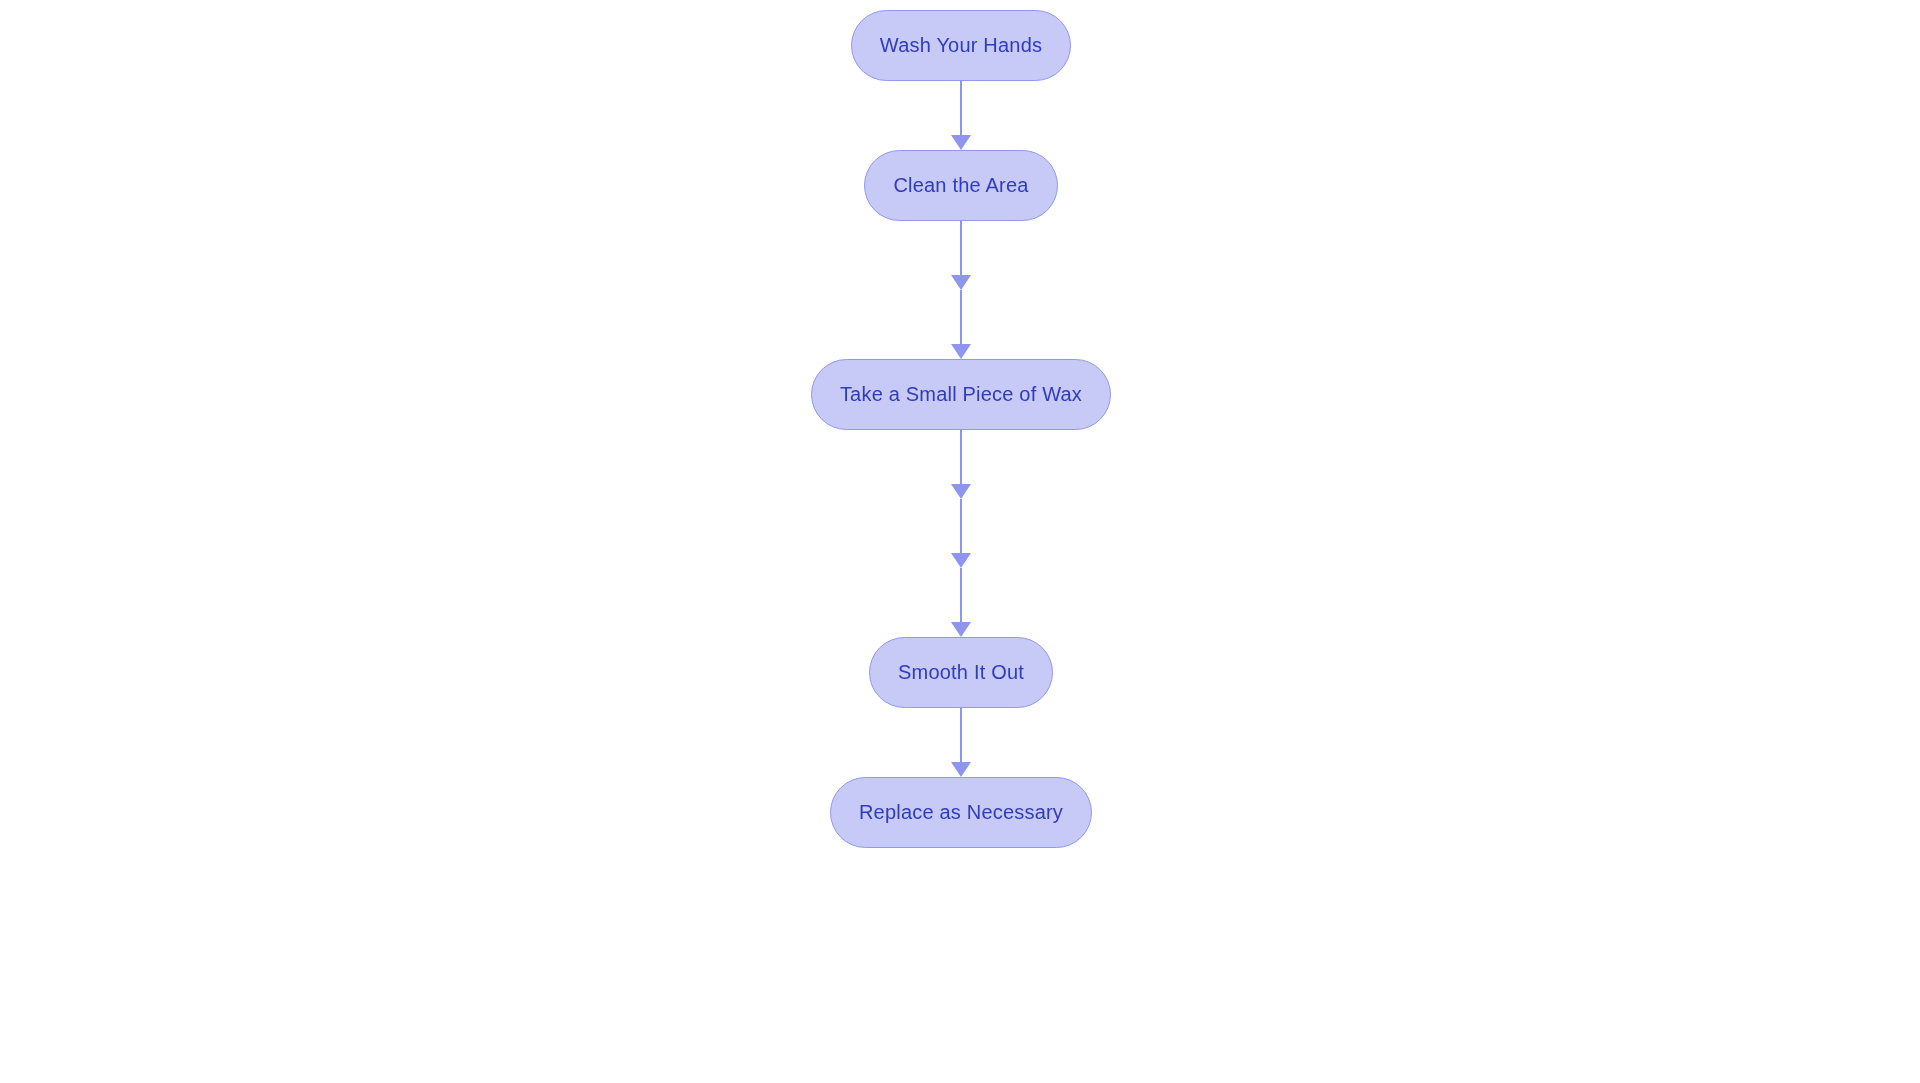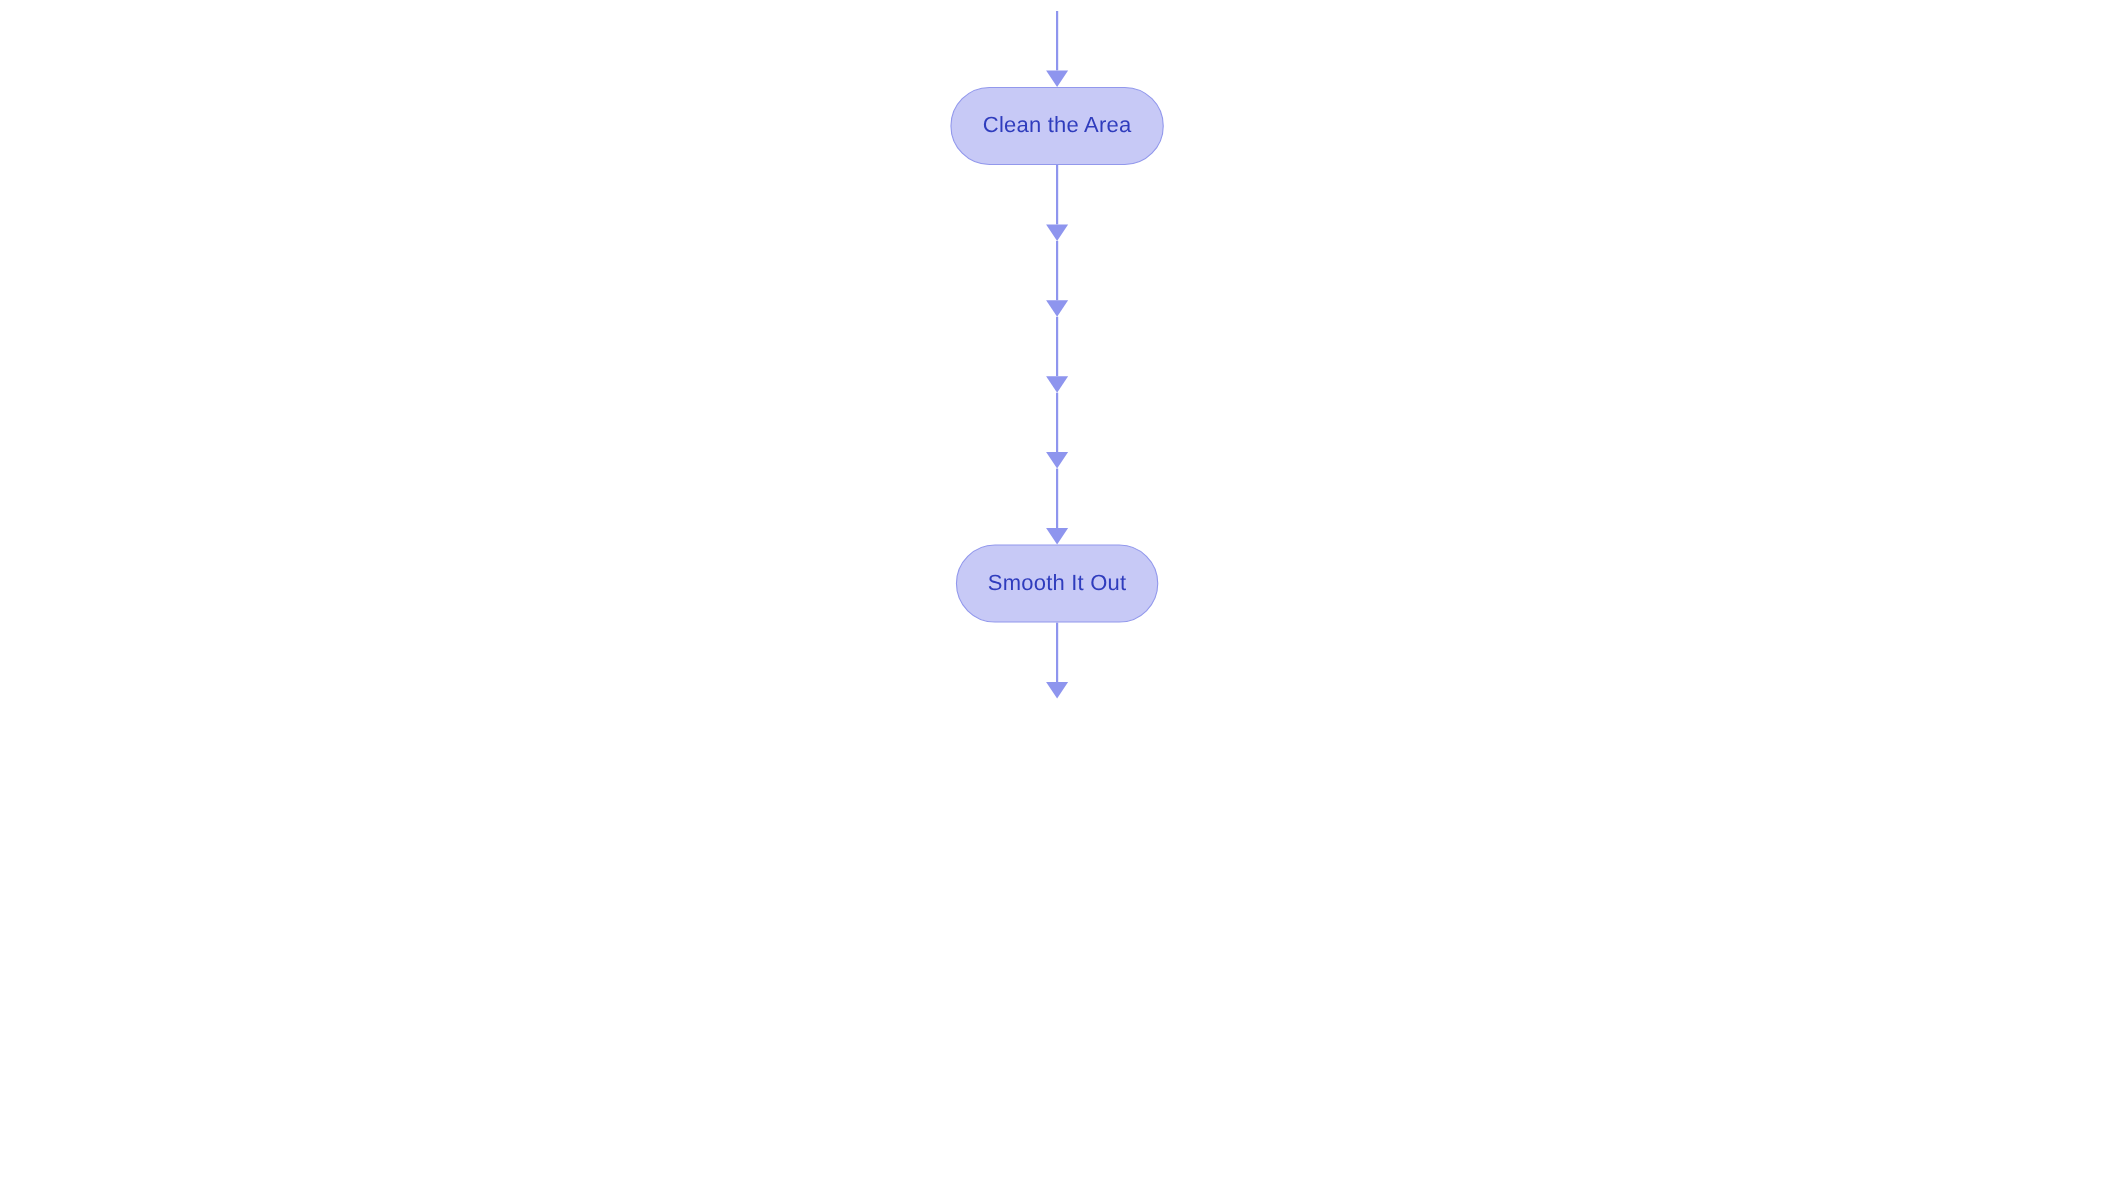--- a/index.html
+++ b/index.html
@@ -68,20 +68,23 @@
     border-right: 10px solid transparent;
     border-top: 15px solid var(--arrow);
   }
 </style>
 </head>
 <body>
 
 <div class="canvas">
   <div class="flow-column">
 
+    <div class="flow-node">
+      <span>Wash Your Hands</span>
+    </div>
 
     <div class="flow-arrow">
       <div class="shaft"></div>
       <div class="head"></div>
     </div>
 
     <div class="flow-node">
       <span>Clean the Area</span>
     </div>
 
@@ -89,20 +92,23 @@
       <div class="shaft"></div>
       <div class="head"></div>
     </div>
 
 
     <div class="flow-arrow">
       <div class="shaft"></div>
       <div class="head"></div>
     </div>
 
+    <div class="flow-node">
+      <span>Take a Small Piece of Wax</span>
+    </div>
 
     <div class="flow-arrow">
       <div class="shaft"></div>
       <div class="head"></div>
     </div>
 
 
     <div class="flow-arrow">
       <div class="shaft"></div>
       <div class="head"></div>
@@ -116,15 +122,18 @@
 
     <div class="flow-node">
       <span>Smooth It Out</span>
     </div>
 
     <div class="flow-arrow">
       <div class="shaft"></div>
       <div class="head"></div>
     </div>
 
+    <div class="flow-node">
+      <span>Replace as Necessary</span>
+    </div>
 
   </div>
 </div>
 
 </body></html>

